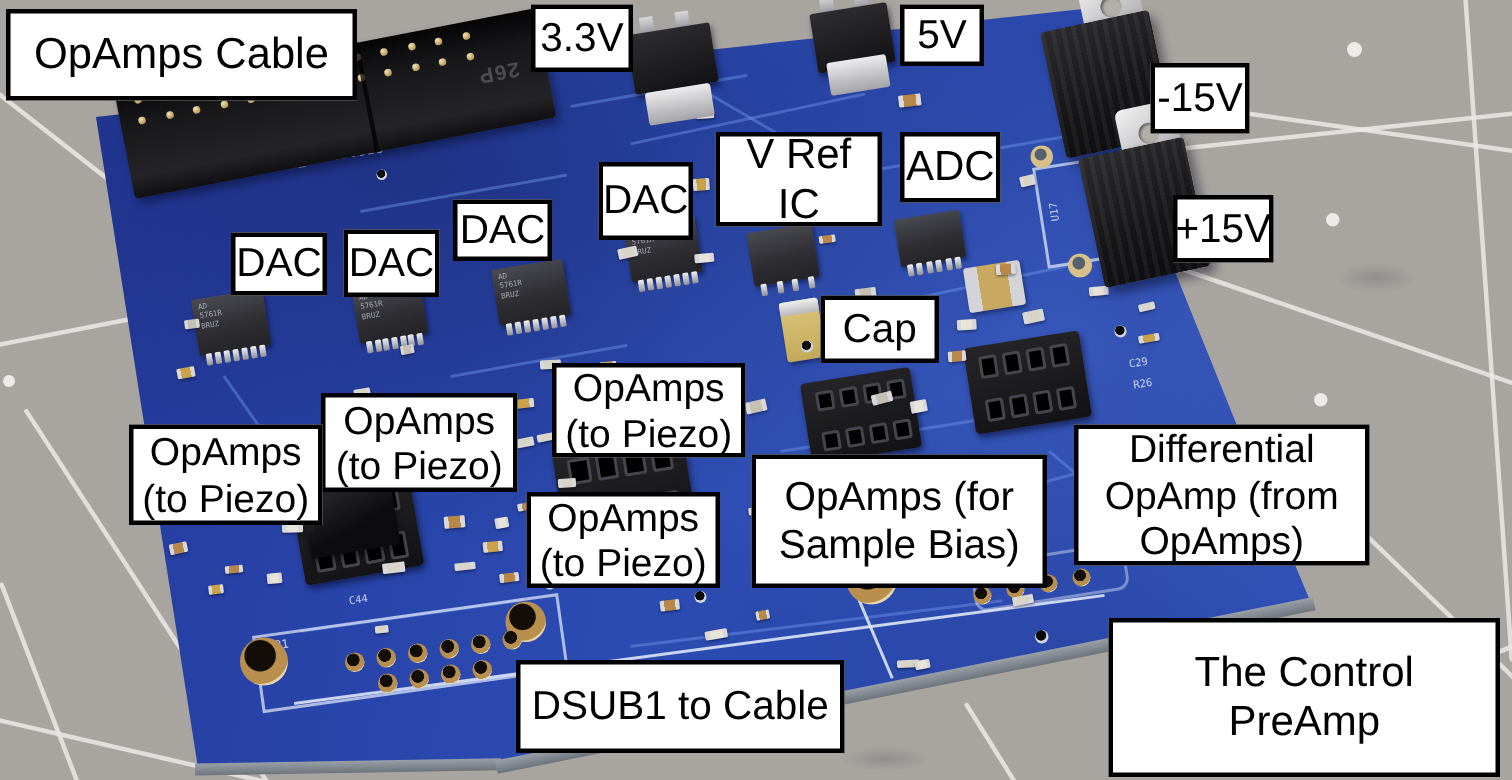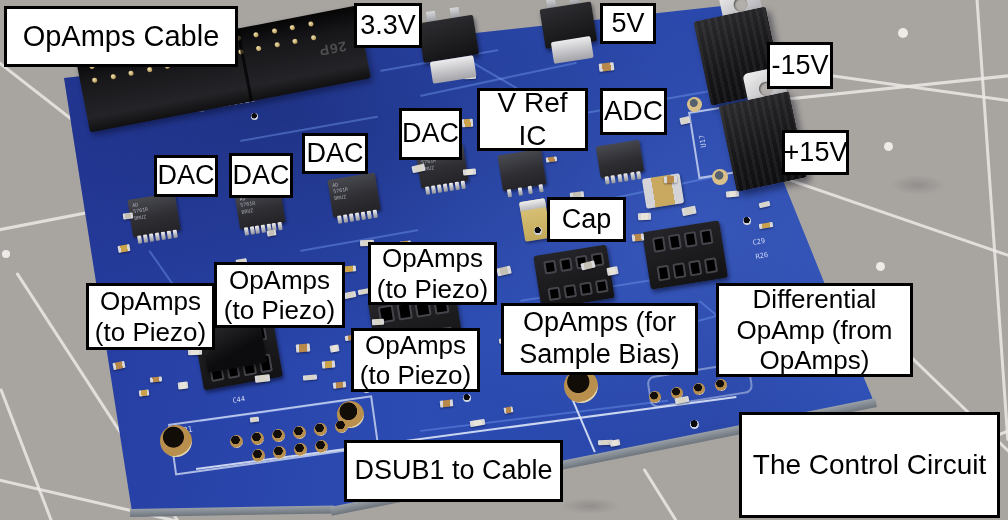--- a/index.html
+++ b/index.html
@@ -419,21 +419,21 @@
       <div class="ann" style="left: 154px; top: 155px; width: 64px; height: 42px; font-size: 27px;">DAC</div>
       <div class="ann" style="left: 547px; top: 197px; width: 79px; height: 45px; font-size: 27px;">Cap</div>
       <div class="ann" style="left: 368px; top: 242px; width: 129px; height: 63px; font-size: 26px;">OpAmps
 (to Piezo)</div>
       <div class="ann" style="left: 214px; top: 262px; width: 131px; height: 66px; font-size: 26px;">OpAmps
 (to Piezo)</div>
       <div class="ann" style="left: 86px; top: 283px; width: 129px; height: 67px; font-size: 26px;">OpAmps
 (to Piezo)</div>
       <div class="ann" style="left: 351px; top: 328px; width: 129px; height: 64px; font-size: 26px;">OpAmps
 (to Piezo)</div>
-      <div class="ann" style="left: 501px; top: 303px; width: 197px; height: 72px; font-size: 27px;">OpAmps (for
+      <div class="ann" style="left: 501px; top: 303px; width: 197px; height: 89px; font-size: 27px;">OpAmps (for
 Sample Bias)</div>
       <div class="ann" style="left: 716px; top: 283px; width: 197px; height: 94px; font-size: 26px;">Differential
 OpAmp (from
 OpAmps)</div>
       <div class="ann" style="left: 344px; top: 440px; width: 219px; height: 62px; font-size: 27px;">DSUB1 to Cable</div>
-      <div class="ann" style="left: 739px; top: 412px; width: 261px; height: 106px; font-size: 28px;">The Control Circuit</div>
+      <div class="ann" style="left: 739px; top: 412px; width: 261px; height: 106px; font-size: 28px;">The Control PreAmp</div>
     </div>
 </div>
 
 </body></html>

